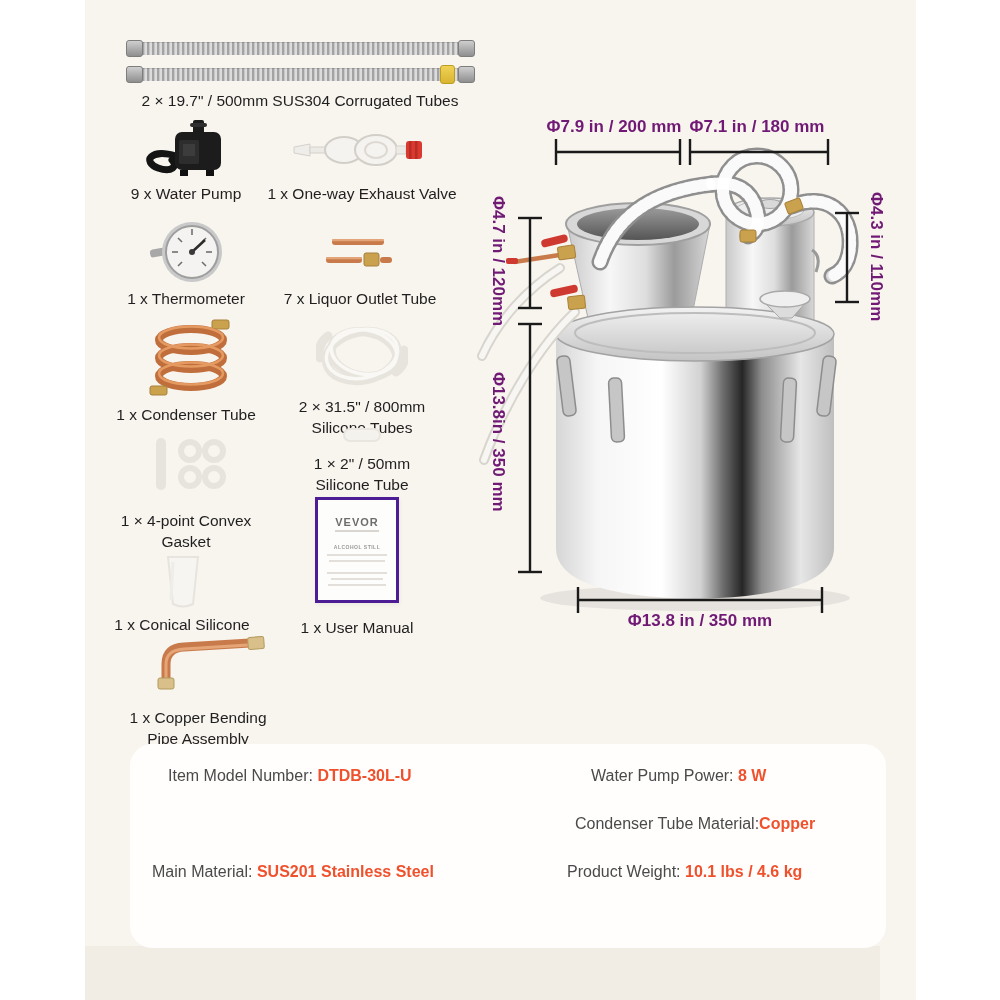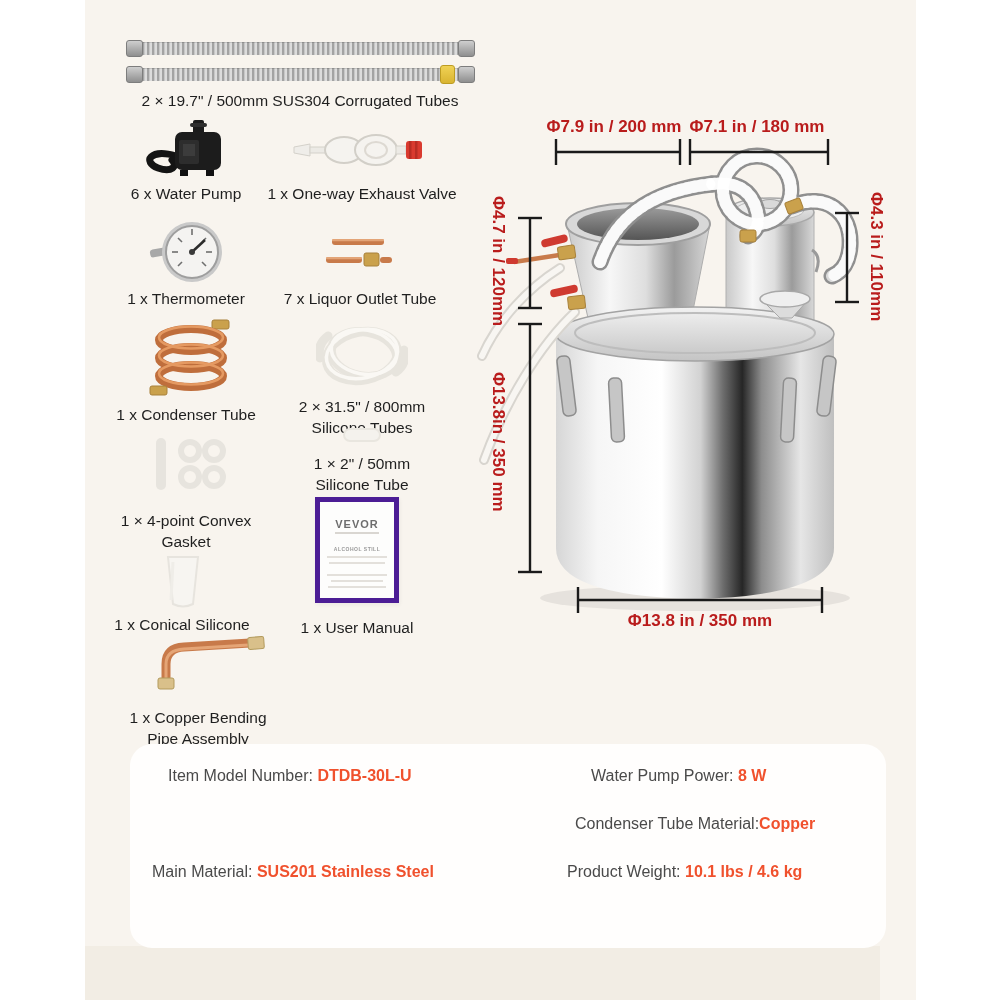--- a/index.html
+++ b/index.html
@@ -24,21 +24,21 @@
     transform:translateX(-50%);
     text-align:center;
     color:#1f1f1f;
     font-size:15.5px;
     font-weight:500;
     line-height:21px;
     white-space:nowrap;
   }
   .dim-label {
     position:absolute;
-    color:#b91c1c;
+    color:#701a75;
     font-size:17px;
     font-weight:700;
     white-space:nowrap;
   }
   .dim-label.h { transform:translateX(-50%); }
   .dim-label.v { writing-mode:vertical-rl; }
   .spec-card {
     position:absolute; left:130px; top:744px; width:756px; height:204px;
     background:#fffefd; border-radius:22px;
   }
@@ -54,21 +54,21 @@
   .tube-fit {
     position:absolute; width:17px; height:17px; border-radius:3px;
     background:linear-gradient(#cfcfcf,#8f8f8f); border:1px solid #7d7d7d;
   }
   .tube-yellow {
     position:absolute; width:15px; height:19px; border-radius:3px;
     background:linear-gradient(#f0d255,#d9b431); border:1px solid #bd9c22;
   }
   .manual {
     position:absolute; left:315px; top:497px; width:84px; height:106px;
-    background:#fdfdfc; border:5px solid #4c1d95; box-shadow:1px 2px 4px rgba(0,0,0,0.05);
+    background:#fdfdfc; border:3px solid #4c1d95; box-shadow:1px 2px 4px rgba(0,0,0,0.05);
     text-align:center;
   }
   .manual .brand { margin-top:16px; font-size:11px; font-weight:700; letter-spacing:1px; color:#6d6d6d; }
   .manual .tagline { margin:2px auto 0; width:44px; height:2px; background:#d9d6d1; }
   .manual .doc-title { margin-top:12px; font-size:5px; letter-spacing:0.5px; color:#9a9a9a; font-weight:700; }
   .manual .tline { margin:4px auto 0; height:2px; background:#e3e0db; }
 </style>
 </head>
 <body>
 
@@ -89,21 +89,21 @@
 <svg class="abs" style="left:138px; top:118px;" width="100" height="64" viewBox="0 0 100 64">
   <path d="M38,38 C12,30 4,44 20,50 C34,55 40,48 34,42" fill="none" stroke="#141414" stroke-width="7" stroke-linecap="round"></path>
   <rect x="55" y="2" width="11" height="14" rx="2" fill="#1b1b1b"></rect>
   <rect x="52" y="5" width="17" height="4" rx="2" fill="#2e2e2e"></rect>
   <rect x="37" y="14" width="46" height="38" rx="7" fill="#1c1c1c"></rect>
   <rect x="41" y="22" width="20" height="24" rx="2" fill="#2d2d2d"></rect>
   <rect x="45" y="26" width="12" height="12" fill="#3c3c3c"></rect>
   <rect x="42" y="52" width="8" height="6" fill="#111"></rect>
   <rect x="68" y="52" width="8" height="6" fill="#111"></rect>
 </svg>
-<div class="caption" style="left:186px; top:183px;">6 x Water Pump</div>
+<div class="caption" style="left:186px; top:183px;">9 x Water Pump</div>
 
 <svg class="abs" style="left:292px; top:130px;" width="136" height="42" viewBox="0 0 136 42">
   <polygon points="2,17 18,14 18,26 2,23" fill="#efede9" stroke="#d4d1ca" stroke-width="1"></polygon>
   <rect x="18" y="17" width="16" height="6" fill="#eceae5" stroke="#d4d1ca" stroke-width="1"></rect>
   <ellipse cx="52" cy="20" rx="19" ry="13" fill="#f5f3ef" stroke="#d2cfc8" stroke-width="2"></ellipse>
   <ellipse cx="84" cy="20" rx="21" ry="15" fill="#f5f3ef" stroke="#d2cfc8" stroke-width="2"></ellipse>
   <ellipse cx="84" cy="20" rx="11" ry="8" fill="none" stroke="#ddd9d2" stroke-width="2"></ellipse>
   <rect x="104" y="16" width="10" height="8" fill="#eceae5" stroke="#d4d1ca" stroke-width="1"></rect>
   <rect x="114" y="11" width="16" height="18" rx="3" fill="#d93a2f"></rect>
   <rect x="117" y="11" width="2.5" height="18" fill="#b92d24"></rect>

